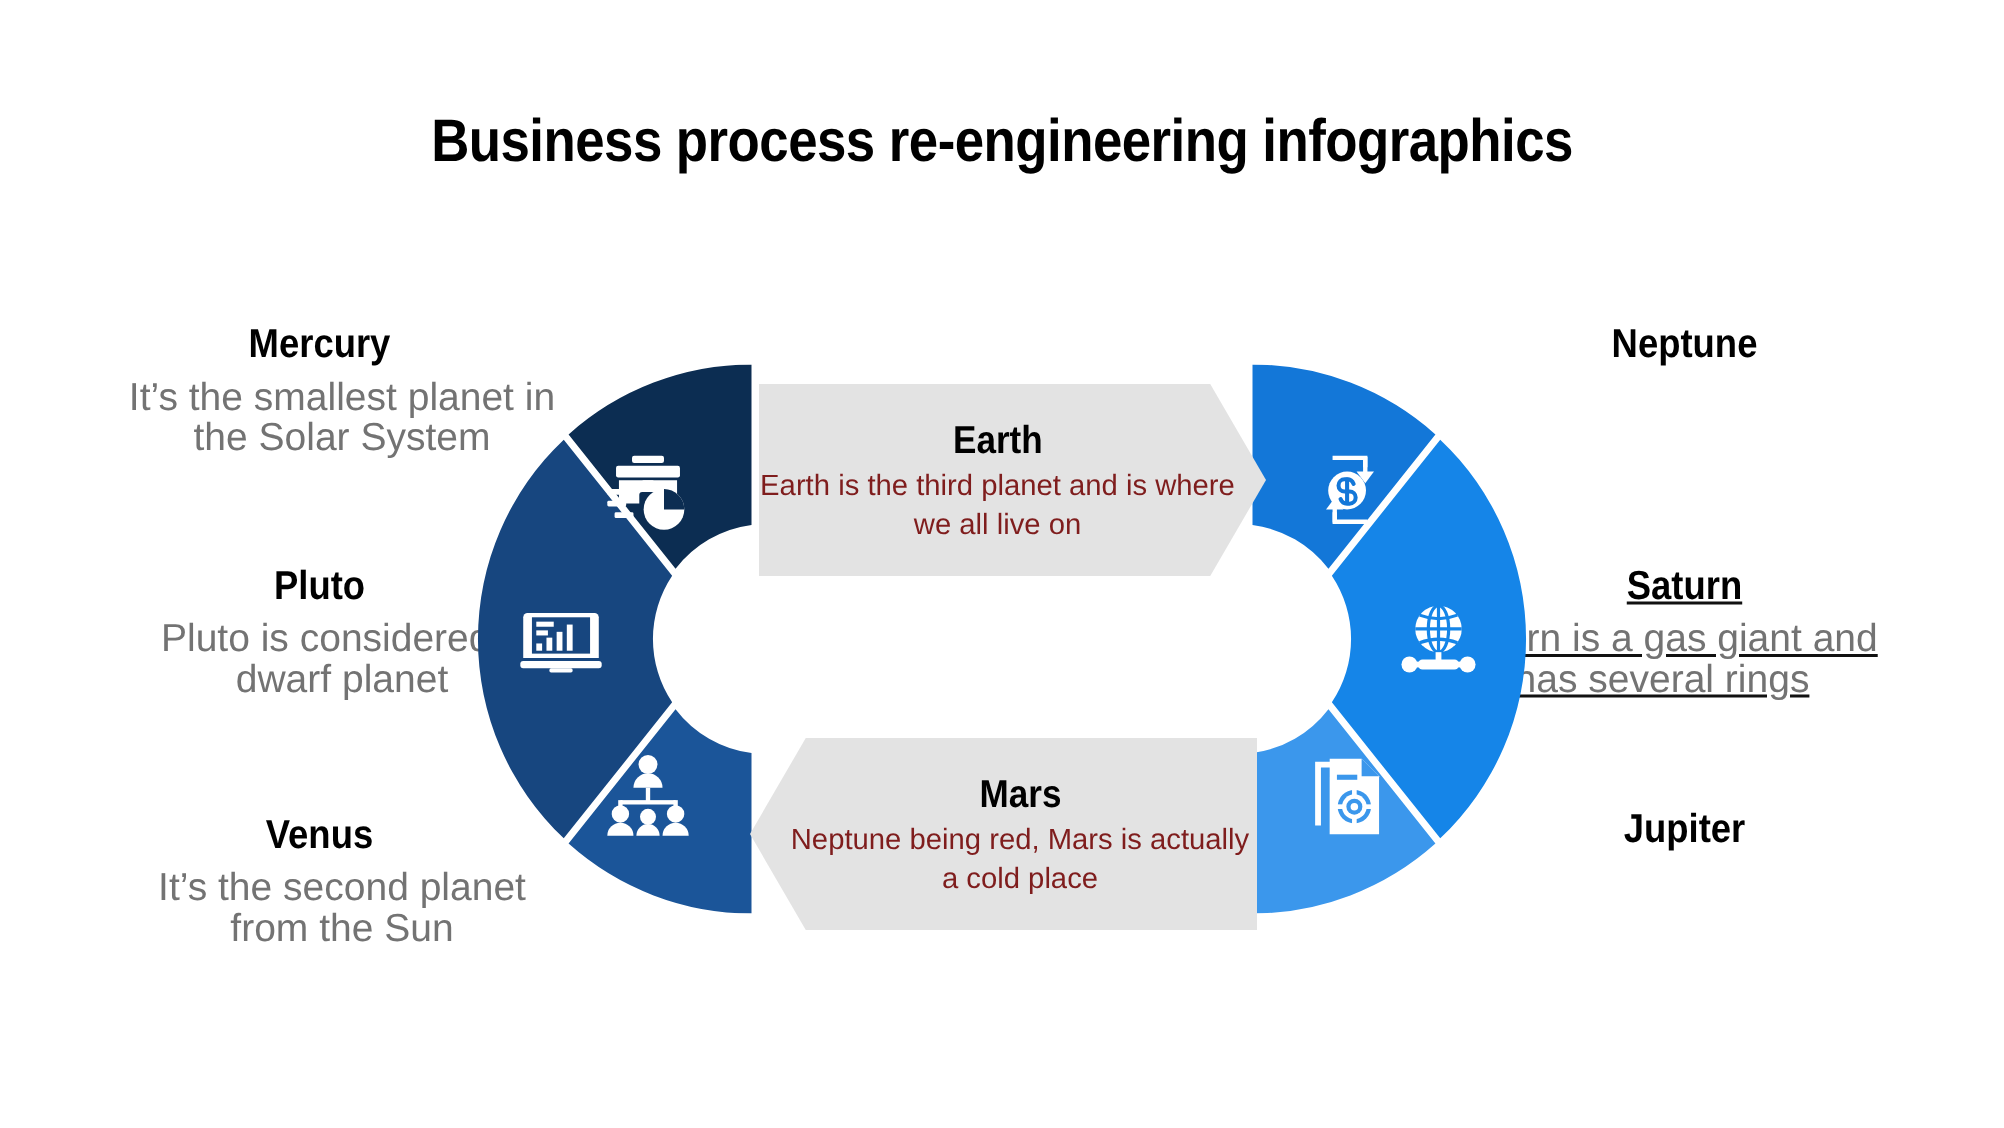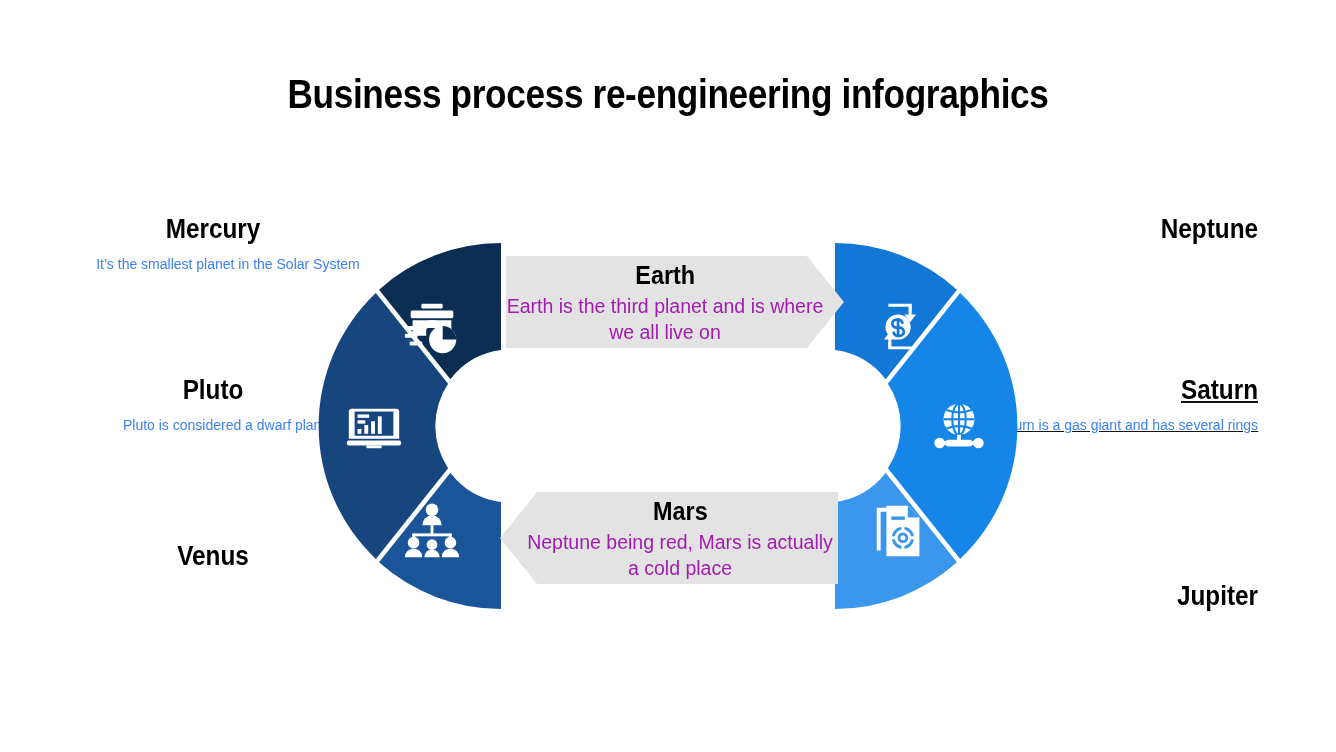--- a/index.html
+++ b/index.html
@@ -33,65 +33,65 @@
     transform-origin: center center;
     white-space: nowrap;
   }
 
   
   .side-block {
     position: absolute;
     width: 300px;
   }
   .side-block.left  { left: 78px;  text-align: center; }
-  .side-block.right { right: 78px; text-align: right; }
+  .side-block.right { right: 78px; text-align: center; }
 
   .side-title {
     font-family: "Liberation Sans Narrow", "Liberation Sans", sans-serif;
     font-weight: bold;
     font-size: 27px;
     line-height: 30px;
     color: #000000;
     transform: scaleX(0.9);
     margin-bottom: 7px;
     white-space: nowrap;
   }
   .side-block.left .side-title  { transform-origin: left center; }
   .side-block.right .side-title { transform-origin: right center; }
 
   .side-desc {
     font-family: "Liberation Sans", sans-serif;
-    font-size: 14px;
+    font-size: 26px;
     line-height: 27px;
-    color: #3b82f6;
+    color: #737373;
     font-weight: 400;
   }
 
   #block-mercury { top: 214px; }
   #block-pluto   { top: 375px; }
   #block-venus   { top: 541px; }
   #block-neptune { top: 214px; }
   #block-saturn  { top: 375px; text-decoration: underline; }
-  #block-jupiter { top: 537px; margin-top: 44px; }
+  #block-jupiter { top: 537px; }
 
   
   #diagram {
     position: absolute;
     left: 318px;
     top: 243px;
     width: 700px;
     height: 366px;
   }
   #diagram svg { display: block; }
 
   
   .chevron {
     position: absolute;
     width: 338px;
-    height: 92px;
+    height: 128px;
     display: flex;
     flex-direction: column;
     align-items: center;
     justify-content: center;
     background: #e3e3e3;
     box-sizing: border-box;
   }
   #chevron-earth {
     left: 506px;
     top: 256px;
@@ -110,21 +110,21 @@
     font-size: 26px;
     line-height: 30px;
     color: #000000;
     transform: scaleX(0.9);
     margin-bottom: 3px;
   }
   .chevron-desc {
     font-family: "Liberation Sans", sans-serif;
     font-size: 19.5px;
     line-height: 26px;
-    color: #a21caf;
+    color: #7f1d1d;
     text-align: center;
   }
 
   
   .seg-icon {
     position: absolute;
     width: 62px;
     height: 62px;
     pointer-events: none;
   }
@@ -147,20 +147,21 @@
   <div class="side-desc">It’s the smallest planet in the Solar System</div>
 </div>
 
 <div class="side-block left" id="block-pluto">
   <div class="side-title">Pluto</div>
   <div class="side-desc">Pluto is considered a dwarf planet</div>
 </div>
 
 <div class="side-block left" id="block-venus">
   <div class="side-title">Venus</div>
+  <div class="side-desc">It’s the second planet from the Sun</div>
 </div>
 
 <div class="side-block right" id="block-neptune">
   <div class="side-title">Neptune</div>
 </div>
 
 <div class="side-block right" id="block-saturn">
   <div class="side-title">Saturn</div>
   <div class="side-desc">Saturn is a gas giant and has several rings</div>
 </div>

